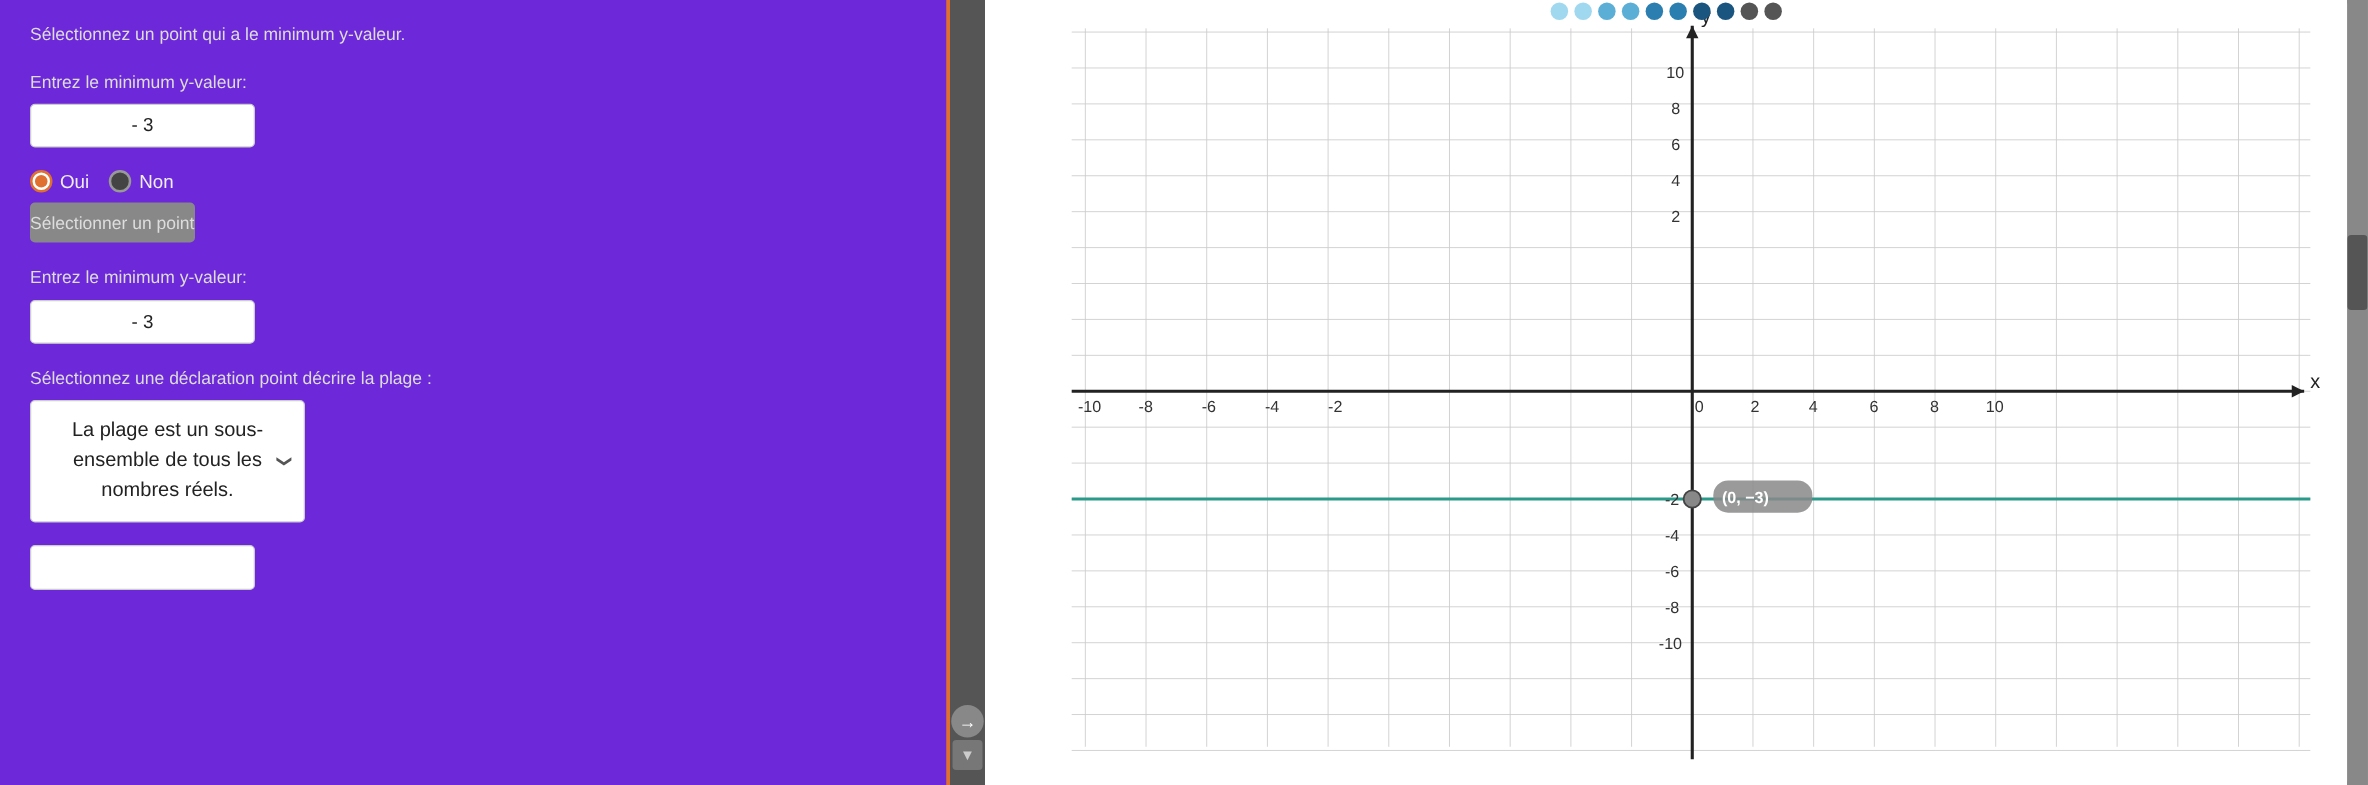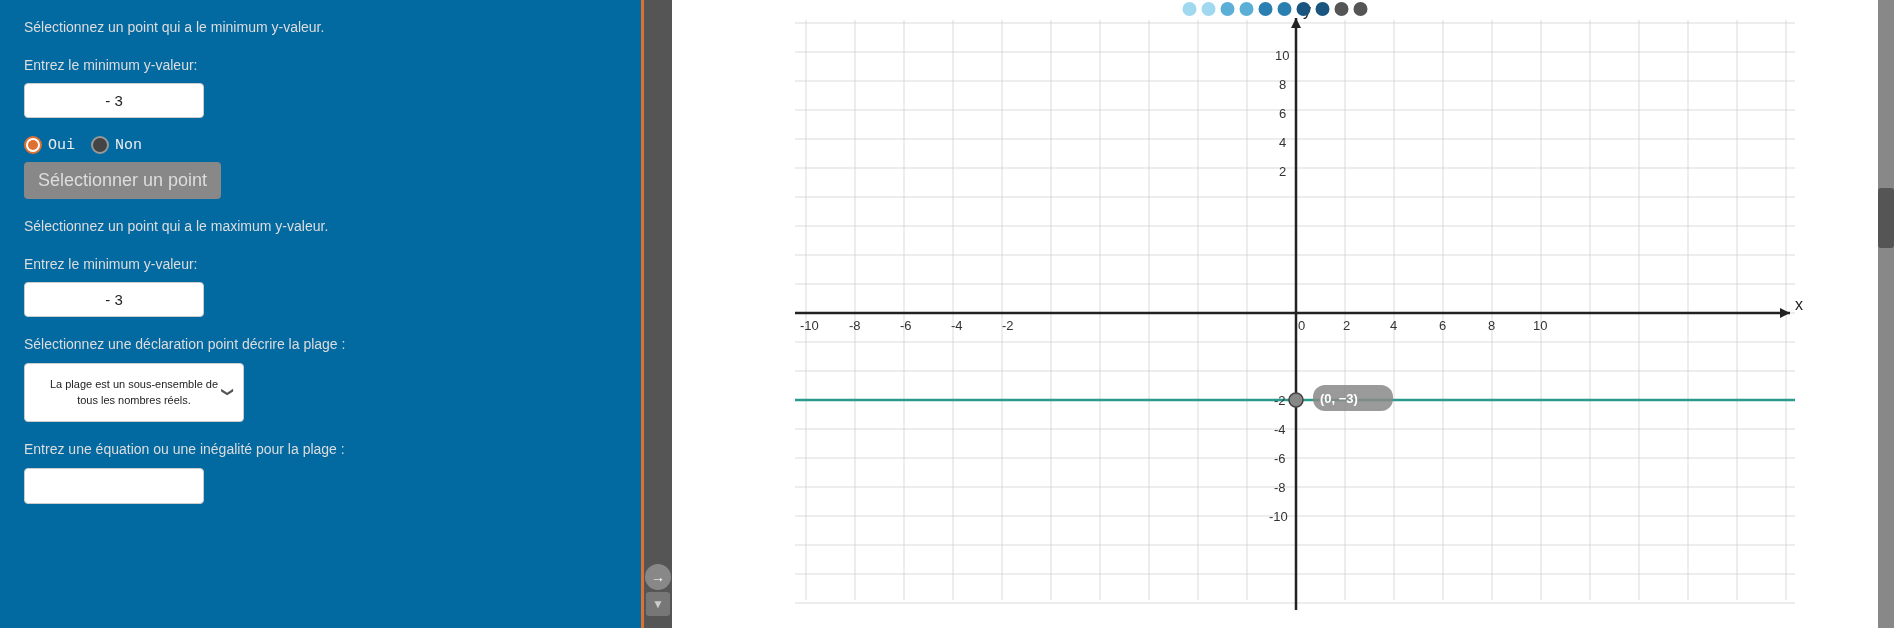--- a/index.html
+++ b/index.html
@@ -6,22 +6,22 @@
     body {
       background: #1a1a1a;
       font-family: Arial, sans-serif;
       width: 1894px;
       height: 628px;
       overflow: hidden;
       display: flex;
     }
 
     .left-panel {
-      width: 644px;
-      background: #0369a1;
+      width: 760px;
+      background: #6d28d9;
       padding: 18px 24px;
       color: #eee;
       font-size: 15px;
       border-right: 3px solid #e07030;
       flex-shrink: 0;
       overflow-y: auto;
     }
 
     .section {
       margin-bottom: 18px;
@@ -44,21 +44,20 @@
       width: 180px;
       text-align: center;
       display: inline-block;
     }
 
     .radio-group {
       display: flex;
       align-items: center;
       gap: 16px;
       margin-bottom: 8px;
-      font-family: Liberation Mono, monospace;
     }
 
     .radio-option {
       display: flex;
       align-items: center;
       gap: 6px;
       cursor: pointer;
       color: #eee;
       font-size: 15px;
     }
@@ -85,33 +84,33 @@
       height: 10px;
       border-radius: 50%;
       background: #e07030;
     }
 
     .btn-select-point {
       background: #888;
       color: #ddd;
       border: none;
       border-radius: 4px;
-      padding: 8px 14px;
-      font-size: 18px;
+      padding: 8px 0;
+      font-size: 14px;
       cursor: pointer;
       display: block;
       margin-top: 8px;
     }
 
     .dropdown-box {
       background: #fff;
       border: 1px solid #ccc;
       border-radius: 4px;
       padding: 12px 14px;
-      font-size: 11px;
+      font-size: 16px;
       color: #222;
       width: 220px;
       text-align: center;
       line-height: 1.5;
       position: relative;
     }
 
     .dropdown-box::after {
       content: '❯';
       position: absolute;
@@ -209,36 +208,32 @@
         <span>Oui</span>
       </label>
       <label class="radio-option">
         <div class="radio-circle"></div>
         <span>Non</span>
       </label>
     </div>
     <button class="btn-select-point">Sélectionner un point</button>
   </div>
 
-  <div class="section">
-    <div class="section-label">Sélectionnez un point qui a le maximum y-valeur.</div>
-  </div>
 
   <div class="section">
     <div class="section-label">Entrez le minimum y-valeur:</div>
     <div class="input-box">- 3</div>
   </div>
 
   <div class="section">
     <div class="section-label">Sélectionnez une déclaration point décrire la plage :</div>
     <div class="dropdown-box">La plage est un sous-ensemble de tous les nombres réels.</div>
   </div>
 
   <div class="section">
-    <div class="section-label">Entrez une équation ou une inégalité pour la plage :</div>
     <div class="input-box-empty"></div>
   </div>
 
 </div>
 
 <div class="separator">
   <div style="display:flex;flex-direction:column;align-items:center;justify-content:flex-end;height:100%;padding-bottom:10px;">
     <div class="separator-circle">→</div>
     <div class="scroll-arrow">▼</div>
   </div>

